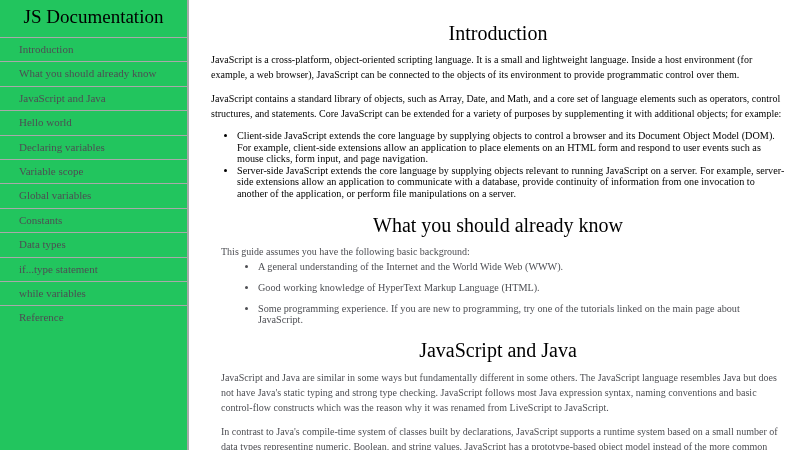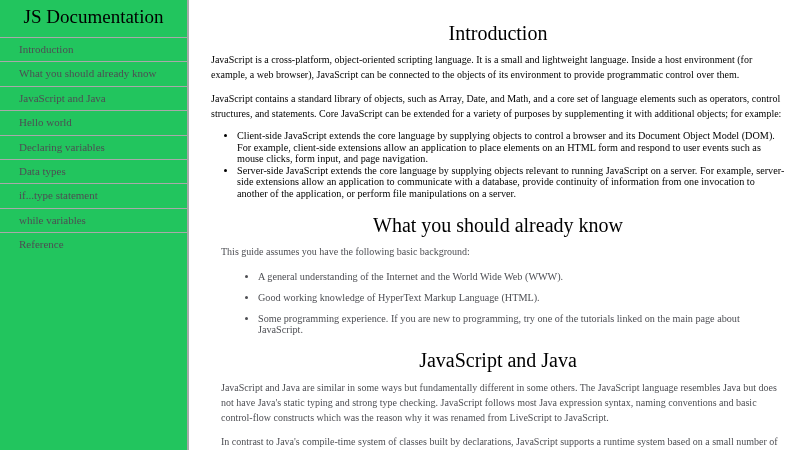--- a/index.html
+++ b/index.html
@@ -24,41 +24,44 @@
 <body>
 
 <nav id="navbar">
   <header>JS Documentation</header>
   <ul>
     <li>Introduction</li>
     <li>What you should already know</li>
     <li>JavaScript and Java</li>
     <li>Hello world</li>
     <li>Declaring variables</li>
+    <li>Variable scope</li>
+    <li>Global variables</li>
+    <li>Constants</li>
     <li>Data types</li>
     <li>if...type statement</li>
     <li>while variables</li>
     <li>Reference</li>
   </ul>
 </nav>
 
 <main id="main">
   <section id="s1">
     <h2>Introduction</h2>
     <p class="blk">JavaScript is a cross-platform, object-oriented scripting language. It is a small and lightweight language. Inside a host environment (for example, a web browser), JavaScript can be connected to the objects of its environment to provide programmatic control over them.</p>
     <p class="blk">JavaScript contains a standard library of objects, such as Array, Date, and Math, and a core set of language elements such as operators, control structures, and statements. Core JavaScript can be extended for a variety of purposes by supplementing it with additional objects; for example:</p>
     <ul class="b blk">
       <li>Client-side JavaScript extends the core language by supplying objects to control a browser and its Document Object Model (DOM). For example, client-side extensions allow an application to place elements on an HTML form and respond to user events such as mouse clicks, form input, and page navigation.</li>
       <li>Server-side JavaScript extends the core language by supplying objects relevant to running JavaScript on a server. For example, server-side extensions allow an application to communicate with a database, provide continuity of information from one invocation to another of the application, or perform file manipulations on a server.</li>
     </ul>
   </section>
 
   <section style="padding-top:14px;">
     <h2 style="margin-bottom:7px;">What you should already know</h2>
-    <p class="gry pad" style="margin-bottom:12px;">This guide assumes you have the following basic background:</p>
+    <p class="gry pad" style="margin-bottom:2px;">This guide assumes you have the following basic background:</p>
     <ul class="g gry pad" style="padding-left:47px;">
       <li>A general understanding of the Internet and the World Wide Web (WWW).</li>
       <li>Good working knowledge of HyperText Markup Language (HTML).</li>
       <li>Some programming experience. If you are new to programming, try one of the tutorials linked on the main page about JavaScript.</li>
     </ul>
   </section>
 
   <section style="padding-top:4px;">
     <h2 style="margin-bottom:8px;">JavaScript and Java</h2>
     <p class="gry pad">JavaScript and Java are similar in some ways but fundamentally different in some others. The JavaScript language resembles Java but does not have Java's static typing and strong type checking. JavaScript follows most Java expression syntax, naming conventions and basic control-flow constructs which was the reason why it was renamed from LiveScript to JavaScript.</p>

